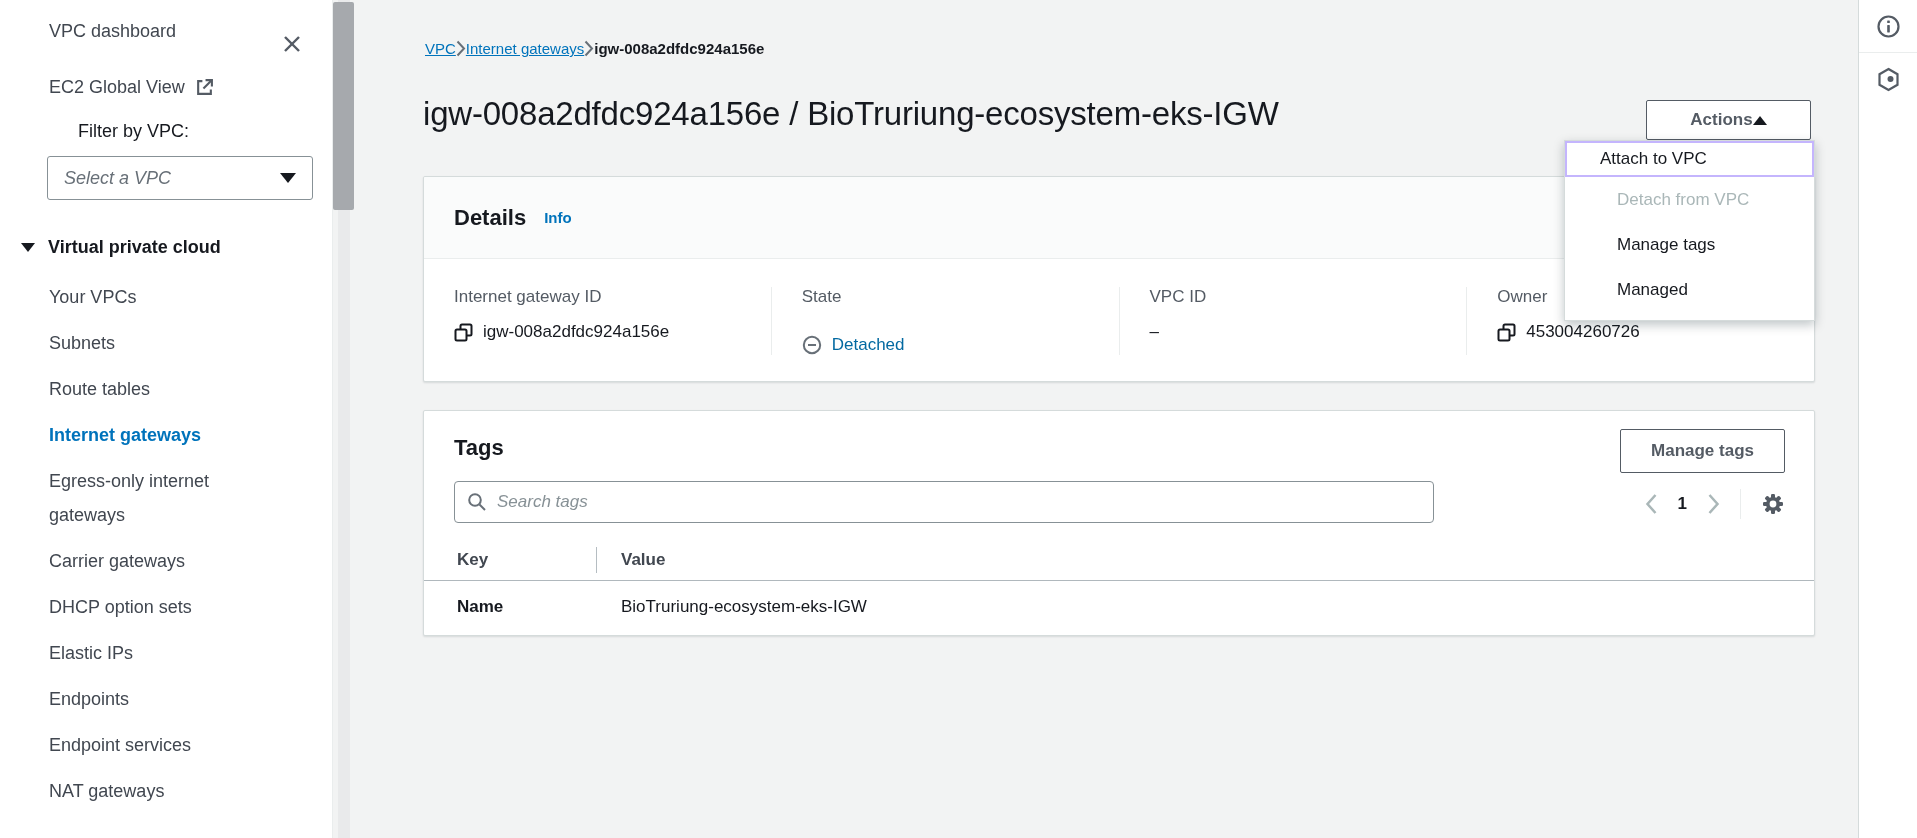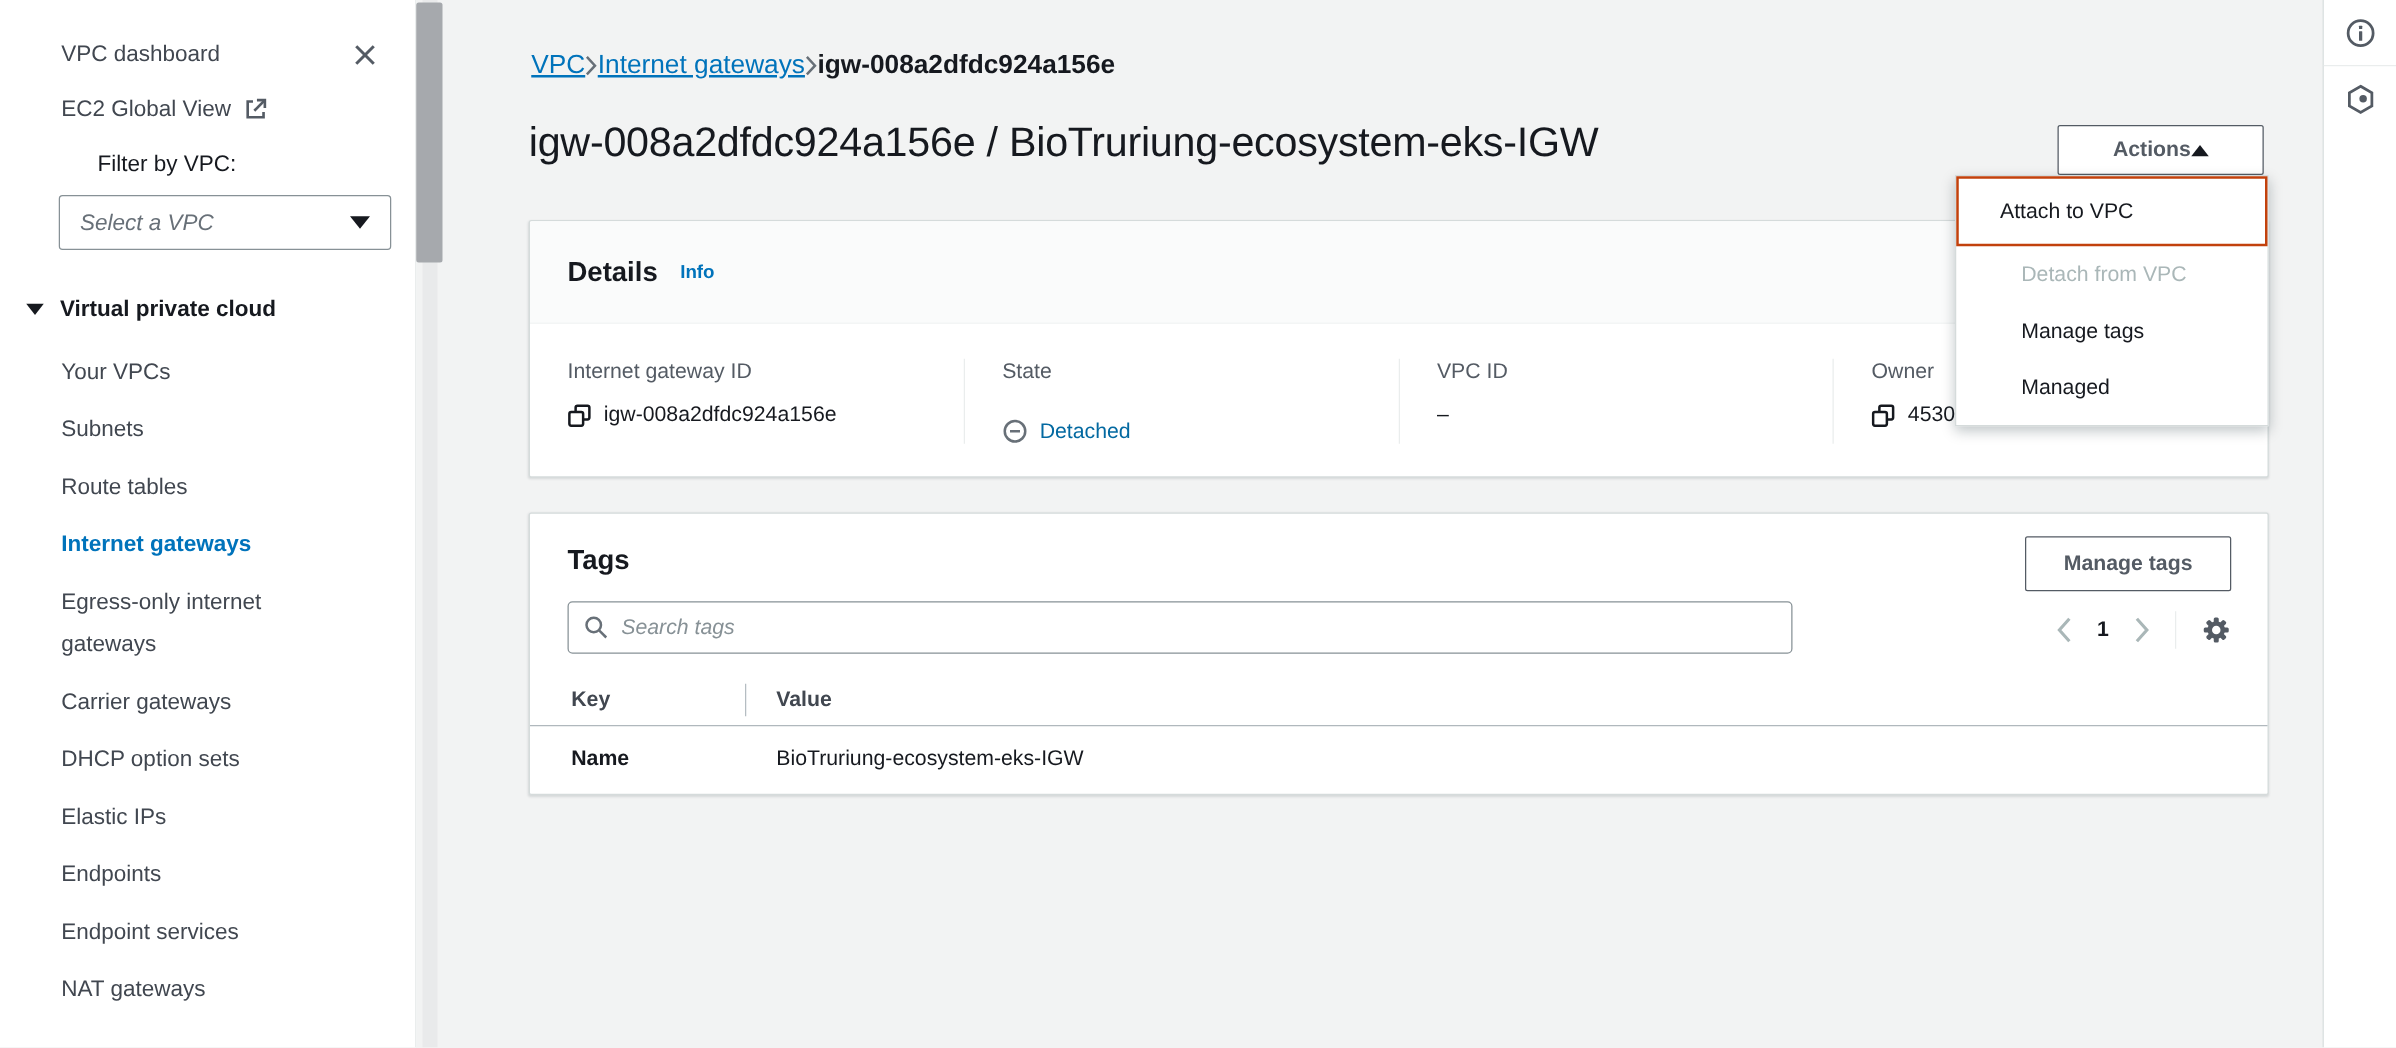--- a/index.html
+++ b/index.html
@@ -3,52 +3,52 @@
 <meta charset="utf-8">
 <style>
   * { margin:0; padding:0; box-sizing:border-box; }
   html,body { width:1917px; height:838px; }
   body { font-family:"Liberation Sans", sans-serif; background:#f2f3f3; overflow:hidden; }
   #page { position:relative; width:1917px; height:838px; background:#f2f3f3; }
 
   
   #sidebar { position:absolute; left:0; top:0; width:333px; height:838px; background:#fff; border-right:1px solid #eaeded; }
   .side-link { position:absolute; left:49px; font-size:18px; color:#414750; cursor:pointer; white-space:nowrap; display:flex; align-items:center; gap:10px; }
-  #vpc-dashboard { top:33px; }
+  #vpc-dashboard { top:21px; }
   #close-x { position:absolute; left:281px; top:33px; width:22px; height:22px; cursor:pointer; }
   #ec2-global { top:77px; }
   #filter-label { position:absolute; left:49px; top:121px; font-size:18px; color:#16191f;margin-left:29px; }
   #vpc-select { position:absolute; left:47px; top:156px; width:266px; height:44px; background:#fff; border:1px solid #879196; border-radius:3px; display:flex; align-items:center; padding:0 16px; cursor:pointer; }
   #vpc-select .ph { font-style:italic; color:#687078; font-size:18px; flex:1; }
   .caret-down { width:0; height:0; border-left:8px solid transparent; border-right:8px solid transparent; border-top:10px solid #16191f; }
   #section-head { position:absolute; left:21px; top:237px; display:flex; align-items:center; gap:13px; cursor:pointer; }
   #section-head .tri { width:0; height:0; border-left:7px solid transparent; border-right:7px solid transparent; border-top:9px solid #16191f; }
   #section-head .lbl { font-size:18px; font-weight:700; color:#16191f; }
   #side-nav { position:absolute; left:49px; top:280px; width:215px; list-style:none; }
   #side-nav li { font-size:18px; color:#414750; line-height:34px; margin-bottom:12px; cursor:pointer; }
   #side-nav li.active { color:#0073bb; font-weight:700; }
 
   
   #scroll-track { position:absolute; left:338px; top:0; width:12px; height:838px; background:#e9eaeb; }
   #scroll-thumb { position:absolute; left:333px; top:2px; width:21px; height:208px; background:#a6a9ad; border-radius:2px; cursor:pointer; }
 
   
-  #breadcrumb { position:absolute; left:425px; top:40px; display:flex; align-items:center; font-size:21px; }
+  #breadcrumb { position:absolute; left:425px; top:40px; display:flex; align-items:flex-end; font-size:15px; }
   .crumb-link { color:#0073bb; text-decoration:underline; cursor:pointer; }
   .crumb-current { color:#16191f; font-weight:600; }
   #page-title { position:absolute; left:423px; top:95px; font-size:33px; font-weight:500; color:#16191f; letter-spacing:-0.2px; }
 
   .aws-btn { background:#fff; border:1px solid #545b64; border-radius:2px; color:#545b64; font-weight:700; font-size:17px; font-family:"Liberation Sans",sans-serif; display:flex; align-items:center; justify-content:center; gap:0; cursor:pointer; }
   #actions-btn { position:absolute; left:1646px; top:100px; width:165px; height:40px; }
   #actions-btn .tri-up { width:0; height:0; border-left:7px solid transparent; border-right:7px solid transparent; border-bottom:9px solid #16191f; }
 
   
   #actions-menu { position:absolute; left:1564px; top:140px; width:251px; background:#fff; border:1px solid #d5dbdb; box-shadow:0 4px 10px rgba(0,28,36,.25); z-index:30; padding-bottom:8px; }
   .menu-item { height:45px; display:flex; align-items:center; padding-left:52px; font-size:17px; color:#16191f; cursor:pointer; }
-  .menu-item.focused { border:2px solid #c2410c; padding-left:33px; height:56px; }
+  .menu-item.focused { border:2px solid #c4b5fd; padding-left:33px; height:36px; }
   .menu-item.disabled { color:#aab7b8; cursor:default; }
 
   
   .card { position:absolute; left:423px; width:1392px; background:#fff; border:1px solid #d5dbdb; border-radius:2px; box-shadow:0 1px 2px rgba(0,28,36,.12); }
   #details-card { top:176px; height:206px; }
   #details-card .card-head { height:82px; background:#fafbfb; border-bottom:1px solid #eaeded; display:flex; align-items:center; padding-left:30px; border-radius:2px 2px 0 0; }
   .card-title { font-size:22px; font-weight:700; color:#16191f; }
   .info-link { font-size:15px; font-weight:600; color:#0073bb; margin-left:18px; cursor:pointer; }
   #details-body { display:flex; padding:28px 0 0 0; }
   .d-col { flex:1; padding-left:30px; }

